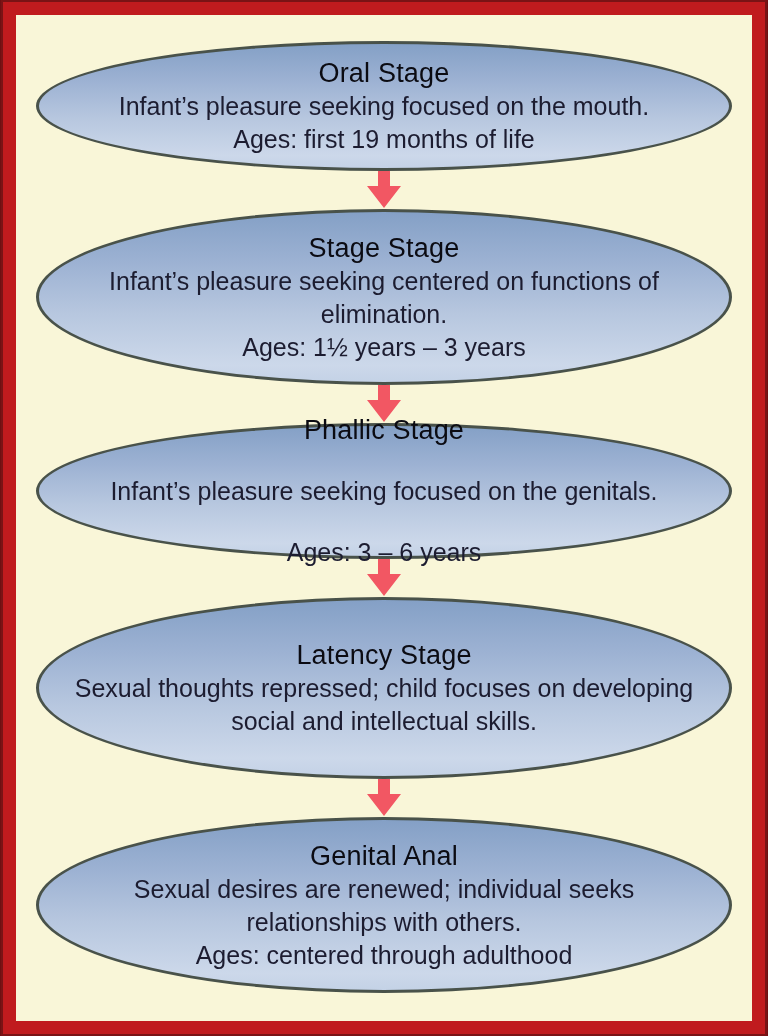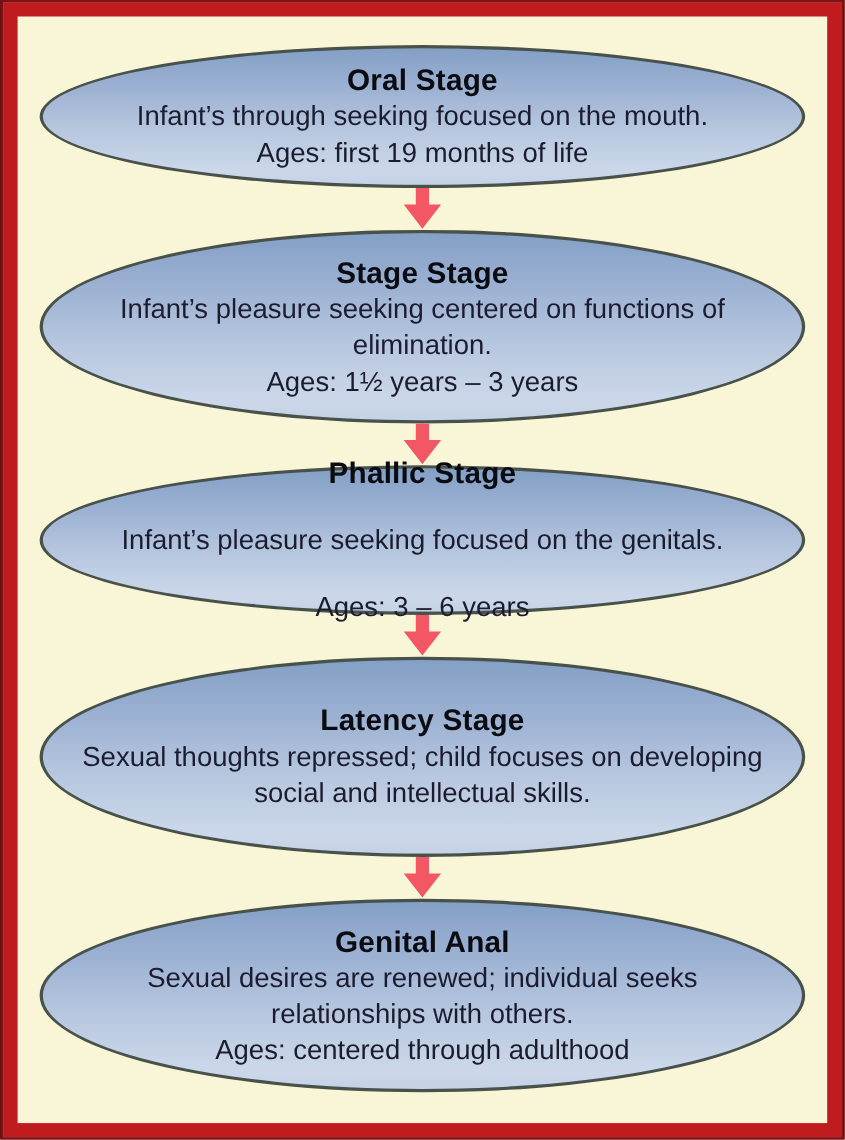--- a/index.html
+++ b/index.html
@@ -46,21 +46,21 @@
     padding: 0 26px;
     flex: 0 0 auto;
   }
   .e1 { height: 130px; }
   .e2 { height: 176px; }
   .e3 { height: 136px; gap: 28px; }
   .e4 { height: 182px; }
   .e5 { height: 176px; }
   .stage-title {
     font-size: 27px;
-    font-weight: bold;
+    font-weight: normal;
     color: #0b0b12;
     line-height: 34px;
     letter-spacing: 0.2px;
   }
   .stage-body {
     font-size: 25px;
     color: #1c1c30;
     line-height: 33px;
   }
   .arrow {
@@ -74,21 +74,21 @@
   .arrow svg { display: block; }
 </style>
 </head>
 <body>
 
 <div class="frame">
   <div class="diagram">
 
     <div class="ellipse e1">
       <div class="stage-title">Oral Stage</div>
-      <div class="stage-body">Infant’s through seeking focused on the mouth.</div>
+      <div class="stage-body">Infant’s pleasure seeking focused on the mouth.</div>
       <div class="stage-body">Ages: first 19 months of life</div>
     </div>
 
     <div class="arrow">
       <svg width="40" height="38" viewBox="0 0 40 38" aria-hidden="true">
         <path d="M14 0 L26 0 L26 15 L37 15 L20 37 L3 15 L14 15 Z" fill="#f25763"></path>
       </svg>
     </div>
 
     <div class="ellipse e2">

